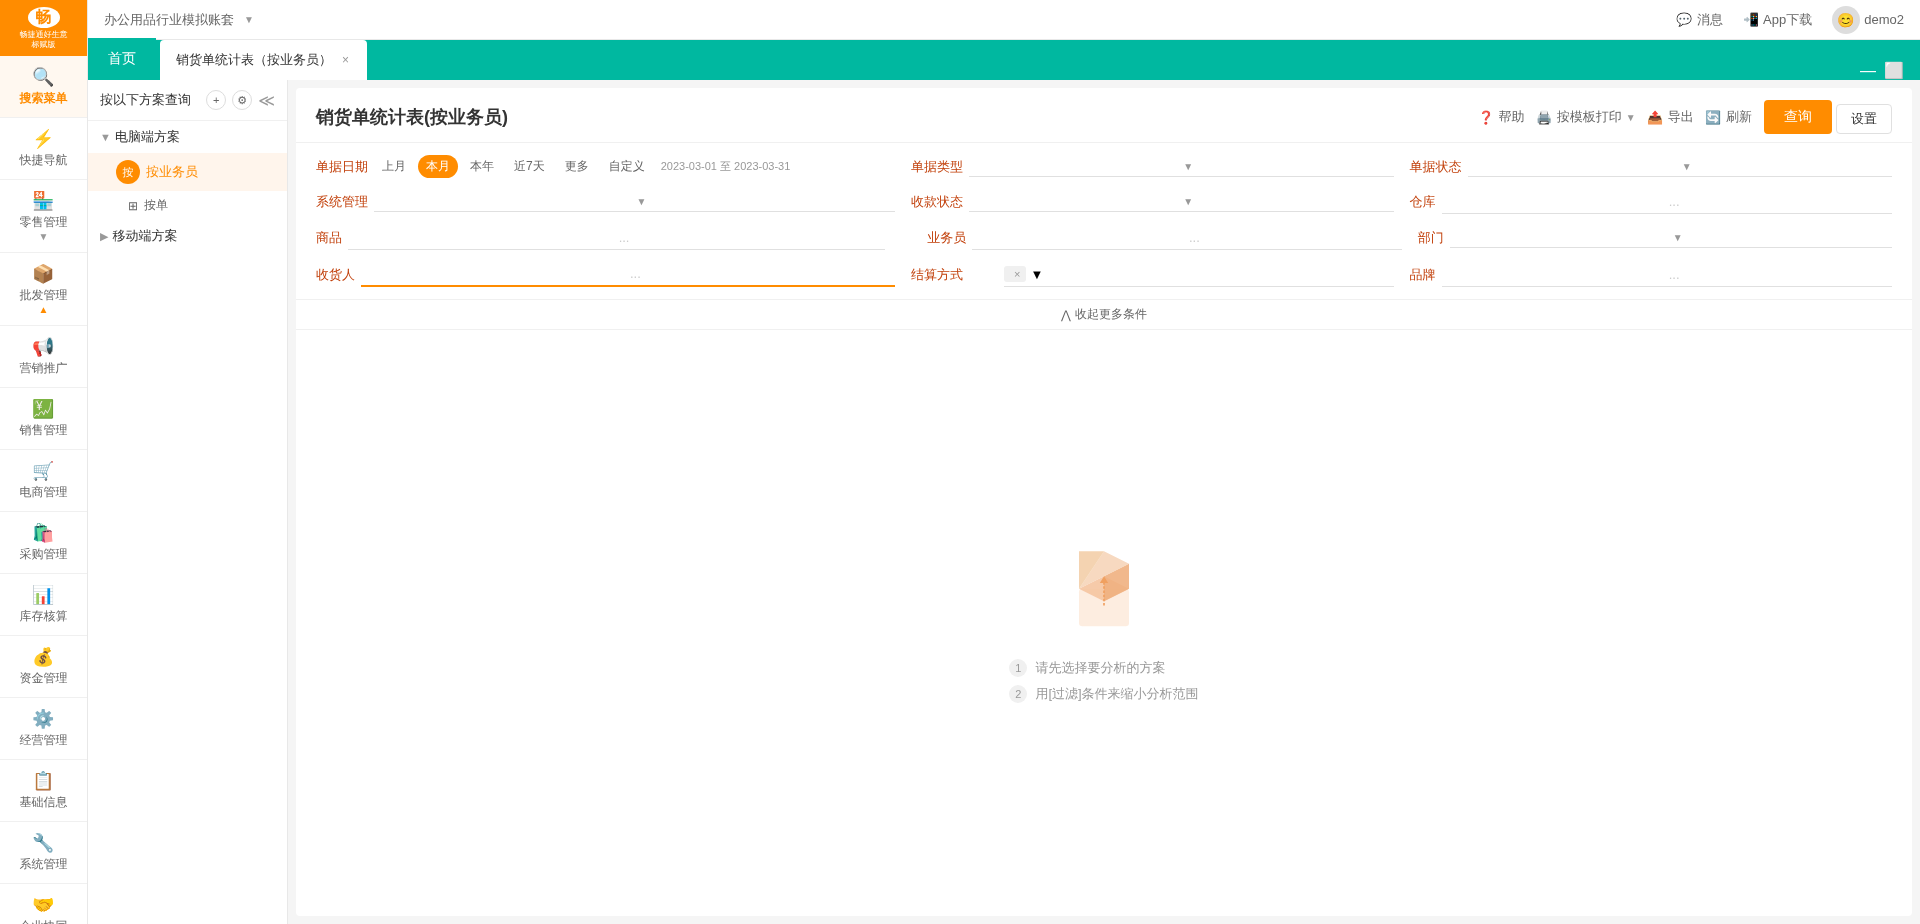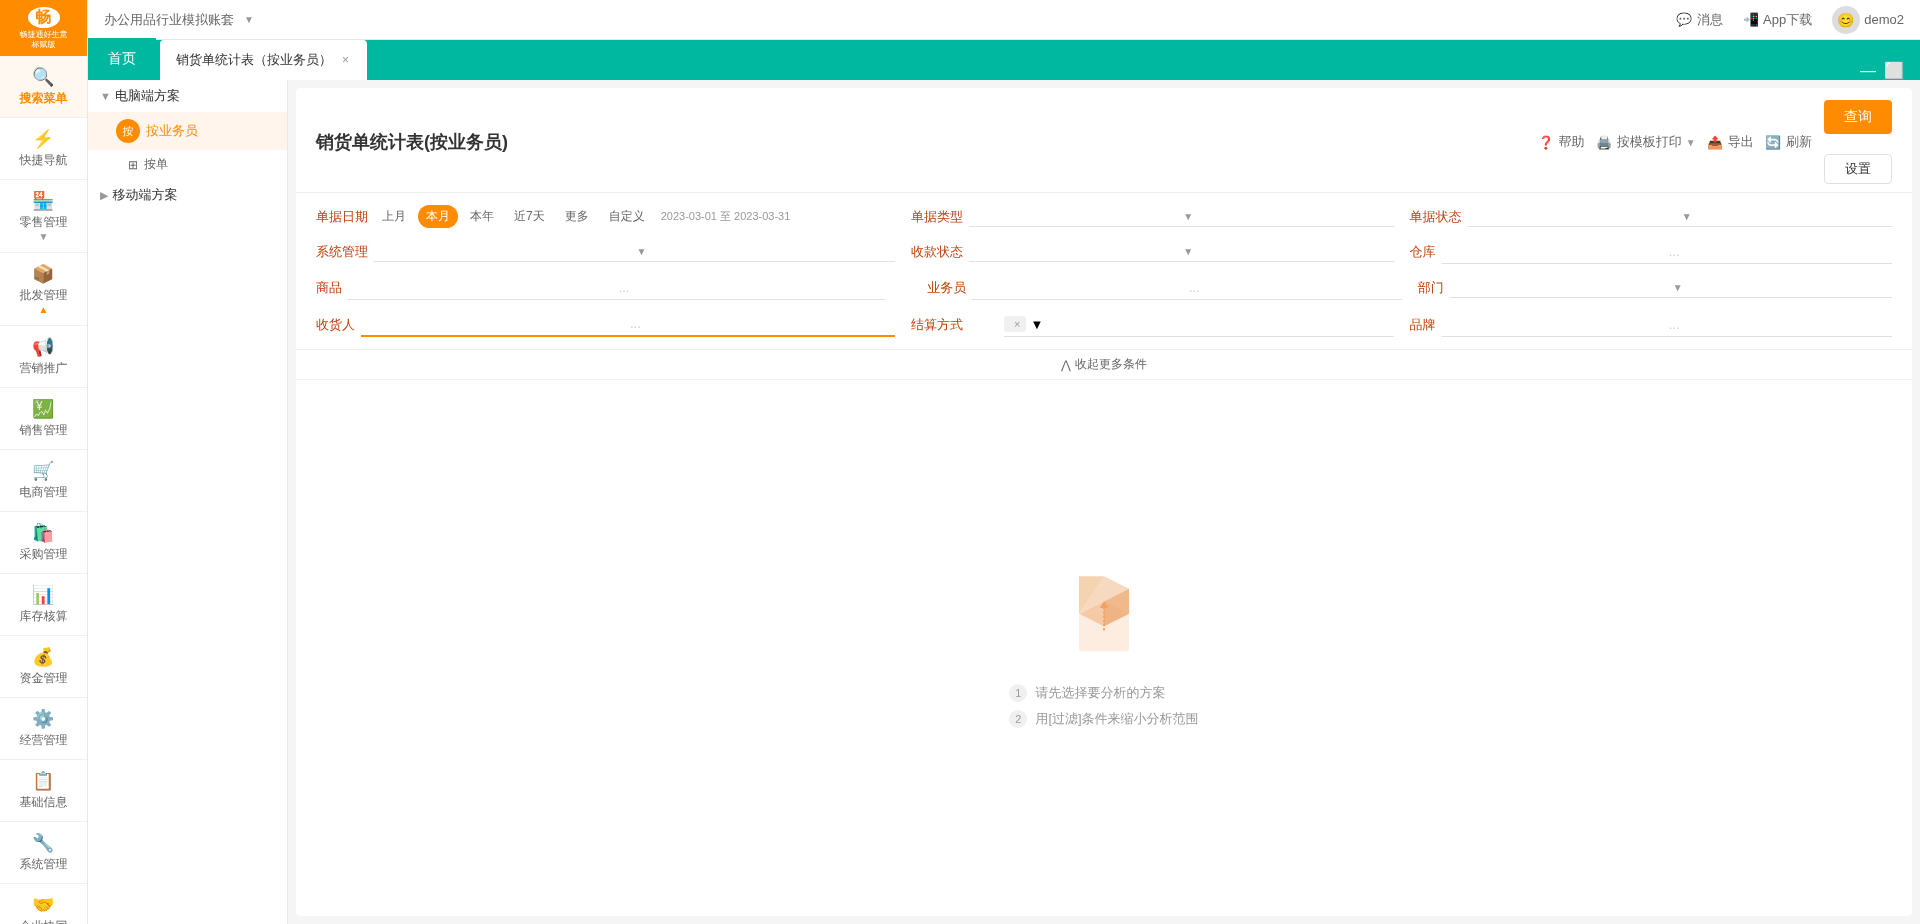--- a/index.html
+++ b/index.html
@@ -552,20 +552,28 @@
     </div>
     <div class="tab-bar-actions">
       <span>—</span>
       <span>⬜</span>
     </div>
   </div>
 
   <div class="content">
 
     <div class="left-panel">
+      <div class="left-panel-header">
+        <span>按以下方案查询</span>
+        <div class="header-actions">
+          <div class="icon-circle">+</div>
+          <div class="icon-circle">⚙</div>
+          <div class="collapse-btn">≪</div>
+        </div>
+      </div>
 
       <div class="tree-item">
         <span class="tree-icon">▼</span>
         <span>电脑端方案</span>
       </div>
 
       <div class="tree-item active-leaf" style="padding-left:28px;">
         <div class="orange-dot">按</div>
         <span>按业务员</span>
       </div>
@@ -597,21 +605,21 @@
           </div>
           <div class="action-btn">
             <span>📤</span>
             <span>导出</span>
           </div>
           <div class="action-btn">
             <span>🔄</span>
             <span>刷新</span>
           </div>
 
-          <div style="display:flex;flex-direction:column;gap:16px;">
+          <div style="display:flex;flex-direction:row;gap:4px;">
             <button class="btn-query">查询</button>
             <button class="btn-settings">设置</button>
           </div>
         </div>
       </div>
 
       <div class="filter-area">
 
         <div class="filter-row">
           <div class="filter-item" style="flex:1.2;">

